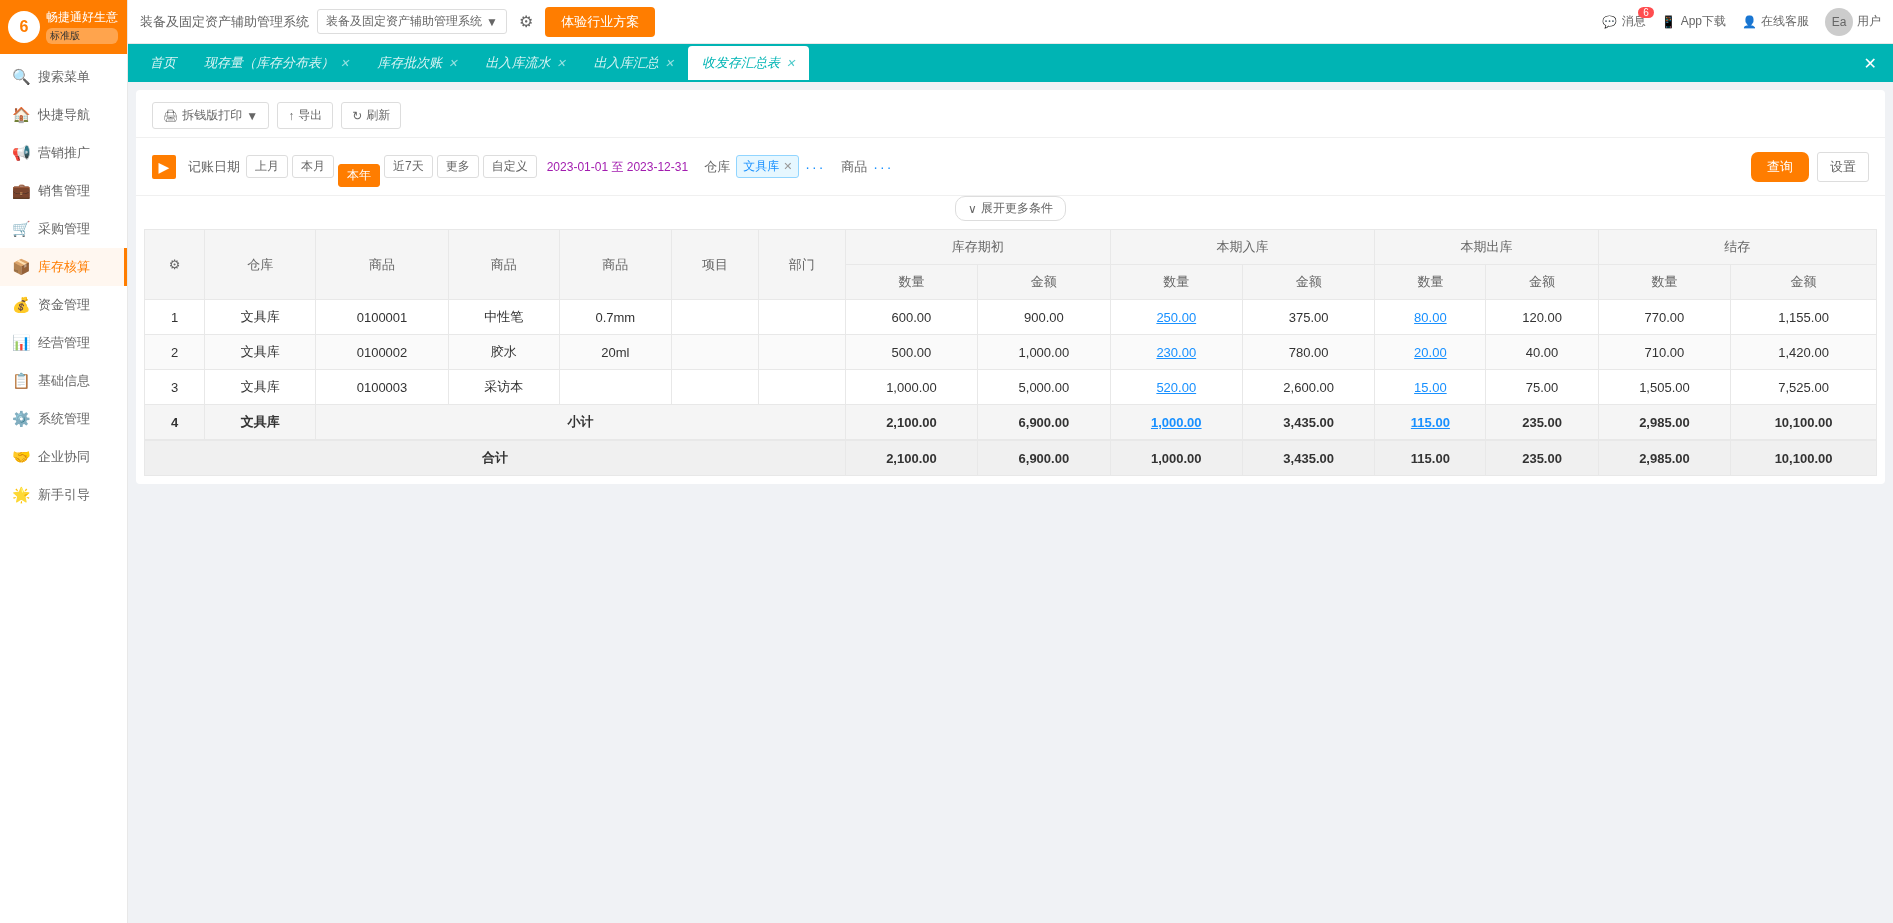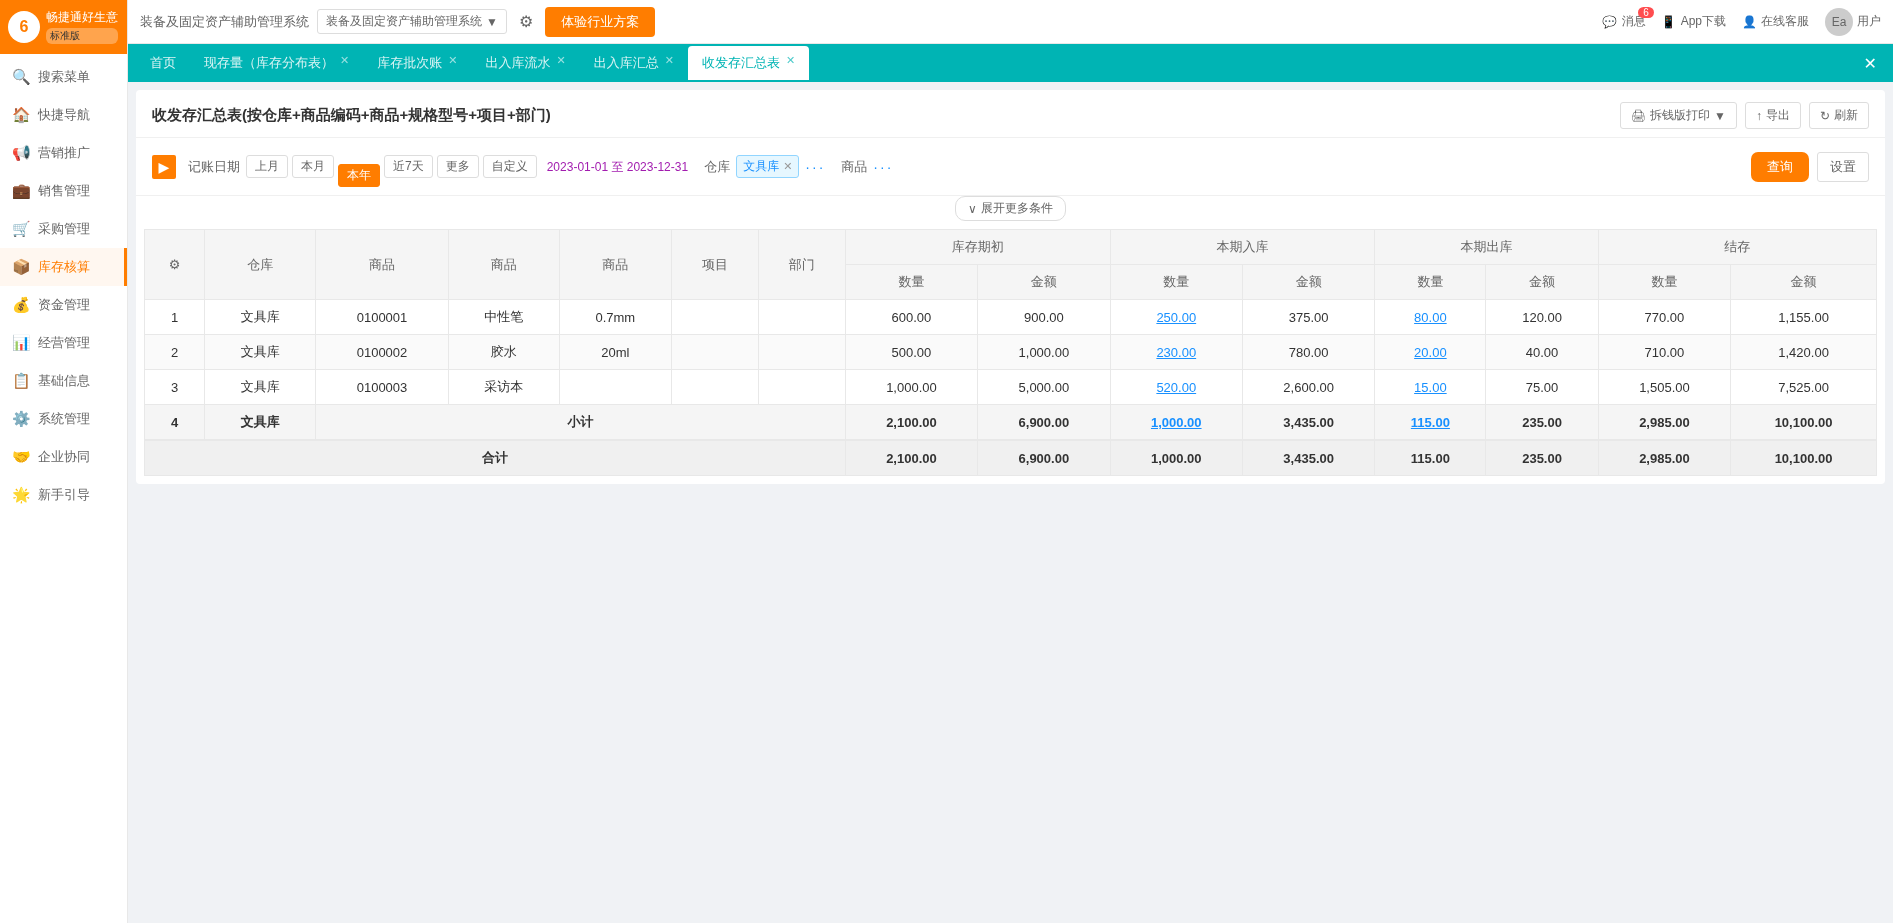--- a/index.html
+++ b/index.html
@@ -25,21 +25,21 @@
     .topbar-dropdown { border: 1px solid #ddd; border-radius: 3px; padding: 3px 8px; font-size: 12px; color: #666; display: flex; align-items: center; gap: 4px; cursor: pointer; }
     .topbar-gear { color: #666; font-size: 16px; cursor: pointer; padding: 4px; }
     .topbar-exp-btn { background: #ff7d00; color: #fff; padding: 6px 16px; border-radius: 4px; border: none; cursor: pointer; font-size: 13px; }
     .topbar-right { margin-left: auto; display: flex; align-items: center; gap: 16px; }
     .topbar-right-item { display: flex; align-items: center; gap: 4px; color: #666; font-size: 12px; cursor: pointer; position: relative; }
     .badge { background: #ff4d4f; color: #fff; border-radius: 10px; padding: 0 5px; font-size: 10px; position: absolute; top: -6px; right: -8px; }
     .user-avatar { width: 28px; height: 28px; border-radius: 50%; background: #ccc; display: flex; align-items: center; justify-content: center; font-size: 12px; color: #666; overflow: hidden; }
 
     
     .tabs { background: #00b4b4; display: flex; align-items: center; height: 38px; padding: 0 8px; }
-    .tab { padding: 8px 14px; color: rgba(255,255,255,0.85); font-size: 13px; cursor: pointer; display: flex; gap: 4px; white-space: nowrap; }
+    .tab { padding: 8px 14px; color: rgba(255,255,255,0.85); font-size: 13px; cursor: pointer; display: flex; align-items: center; gap: 4px; white-space: nowrap; font-style: italic; }
     .tab.active { background: #fff; color: #00b4b4; border-radius: 4px 4px 0 0; }
     .tab-close { font-size: 11px; opacity: 0.7; margin-left: 2px; }
     .tabs-spacer { flex: 1; }
     .tabs-x { color: #fff; font-size: 16px; cursor: pointer; padding: 4px 8px; }
 
     
     .content { flex: 1; background: #f0f2f5; overflow-y: auto; padding: 0; }
     .page { background: #fff; margin: 8px; border-radius: 4px; padding: 0; }
 
     
@@ -208,21 +208,20 @@
       <span class="tab-close">✕</span>
     </div>
     <div class="tabs-spacer"></div>
     <span class="tabs-x">✕</span>
   </div>
 
   <div class="content">
     <div class="page">
 
       <div class="page-header">
-        <div class="page-title">收发存汇总表(按仓库+商品编码+商品+规格型号+项目+部门)</div>
         <div class="page-actions">
           <button class="btn-print">
             <span>🖨</span>
             <span>拆钱版打印</span>
             <span>▼</span>
           </button>
           <button class="btn-export">
             <span>↑</span>
             <span>导出</span>
           </button>

